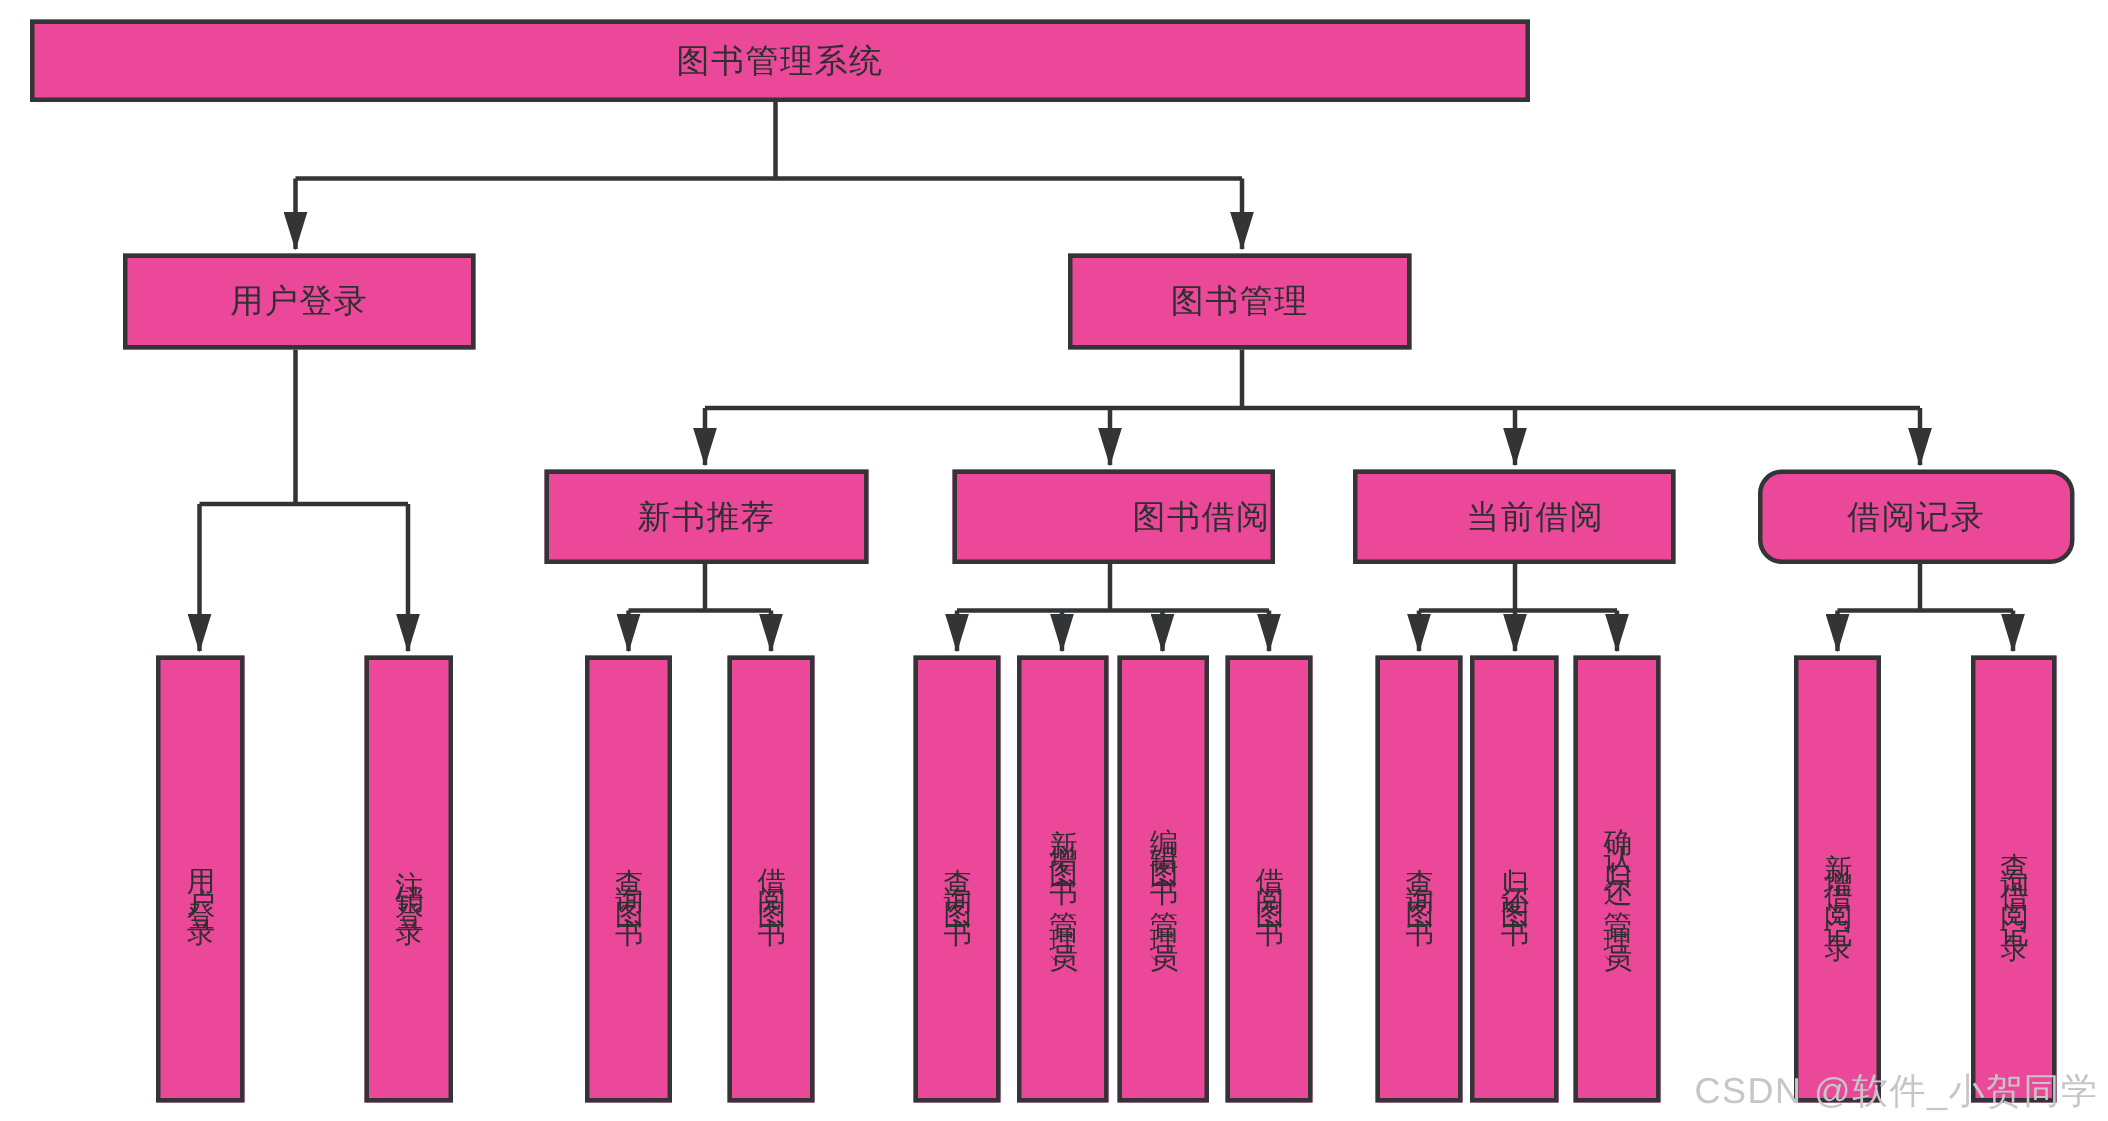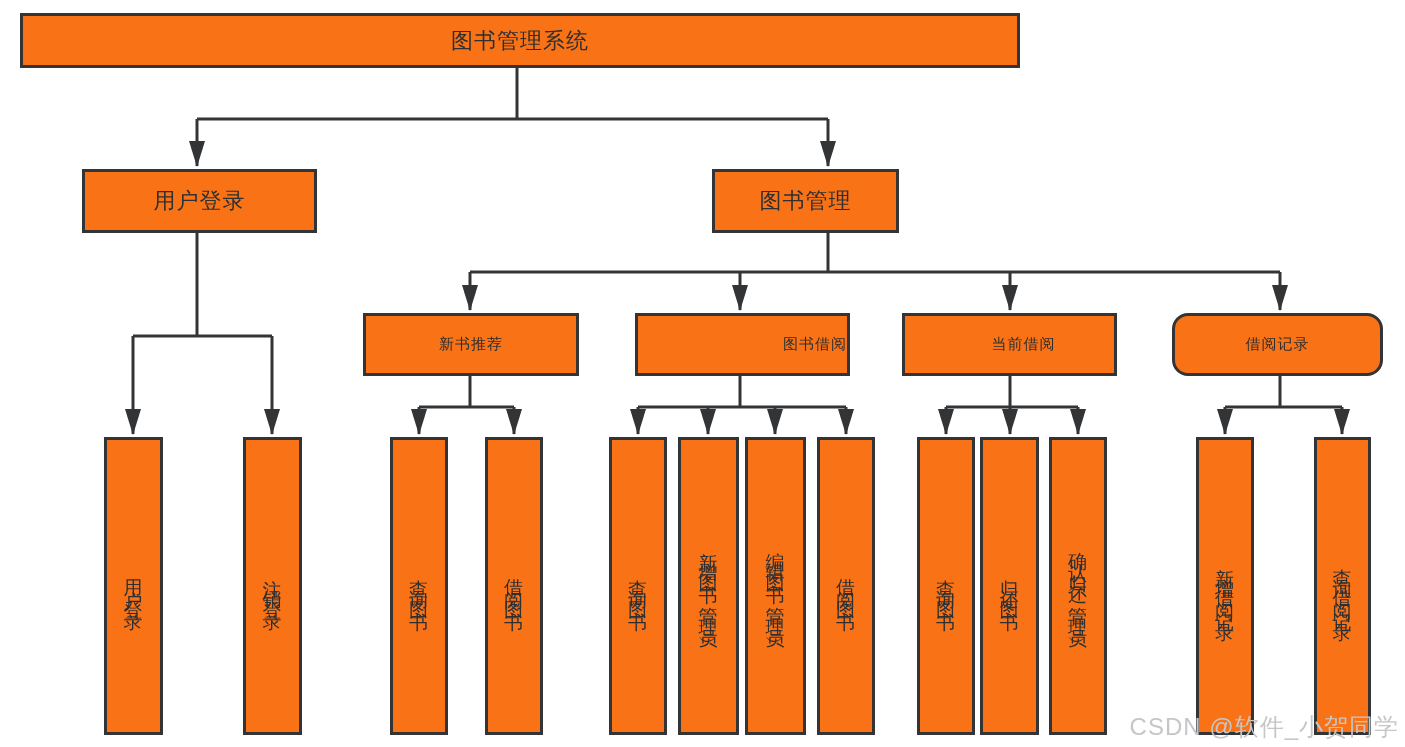--- a/index.html
+++ b/index.html
@@ -2,30 +2,30 @@
 <html><head>
 <meta charset="utf-8">
 <style>
   html,body{margin:0;padding:0;background:#ffffff;}
   body{font-family:"Liberation Sans","DejaVu Sans",sans-serif;}
   #canvas{position:relative;width:1405px;height:747px;background:#ffffff;overflow:hidden;}
   #wires{position:absolute;left:0;top:0;z-index:1;}
   .node{
     position:absolute;
     box-sizing:border-box;
-    background:#f97316;
+    background:#ec4899;
     border:3px solid #333436;
     display:flex;
     align-items:center;
     justify-content:center;
     color:#2e2f31;
     z-index:2;
   }
   .h-node{font-size:22px;letter-spacing:1px;}
-  .h-node.l3{font-size:15px;}
+  .h-node.l3{font-size:22px;}
   .v-node span{
     writing-mode:vertical-rl;
     text-orientation:mixed;
     font-size:19px;
     letter-spacing:11px;
     line-height:1;
     white-space:nowrap;
   }
   .watermark{
     position:absolute;
@@ -92,21 +92,21 @@
     </g>
   </svg>
 
   <div class="node h-node" style="left:20px;top:13px;width:1000px;height:55px;">
     <span>图书管理系统</span>
   </div>
 
   <div class="node h-node" style="left:82px;top:169px;width:235px;height:64px;">
     <span>用户登录</span>
   </div>
-  <div class="node h-node" style="left:712px;top:169px;width:187px;height:64px;">
+  <div class="node h-node" style="left:712px;top:169px;width:229px;height:64px;">
     <span>图书管理</span>
   </div>
 
   <div class="node h-node l3" style="left:363px;top:313px;width:216px;height:63px;">
     <span>新书推荐</span>
   </div>
   <div class="node h-node l3" style="left:635px;top:313px;width:215px;height:63px;justify-content:flex-end;">
     <span>图书借阅</span>
   </div>
   <div class="node h-node l3" style="left:902px;top:313px;width:215px;height:63px;padding-left:28px;">

